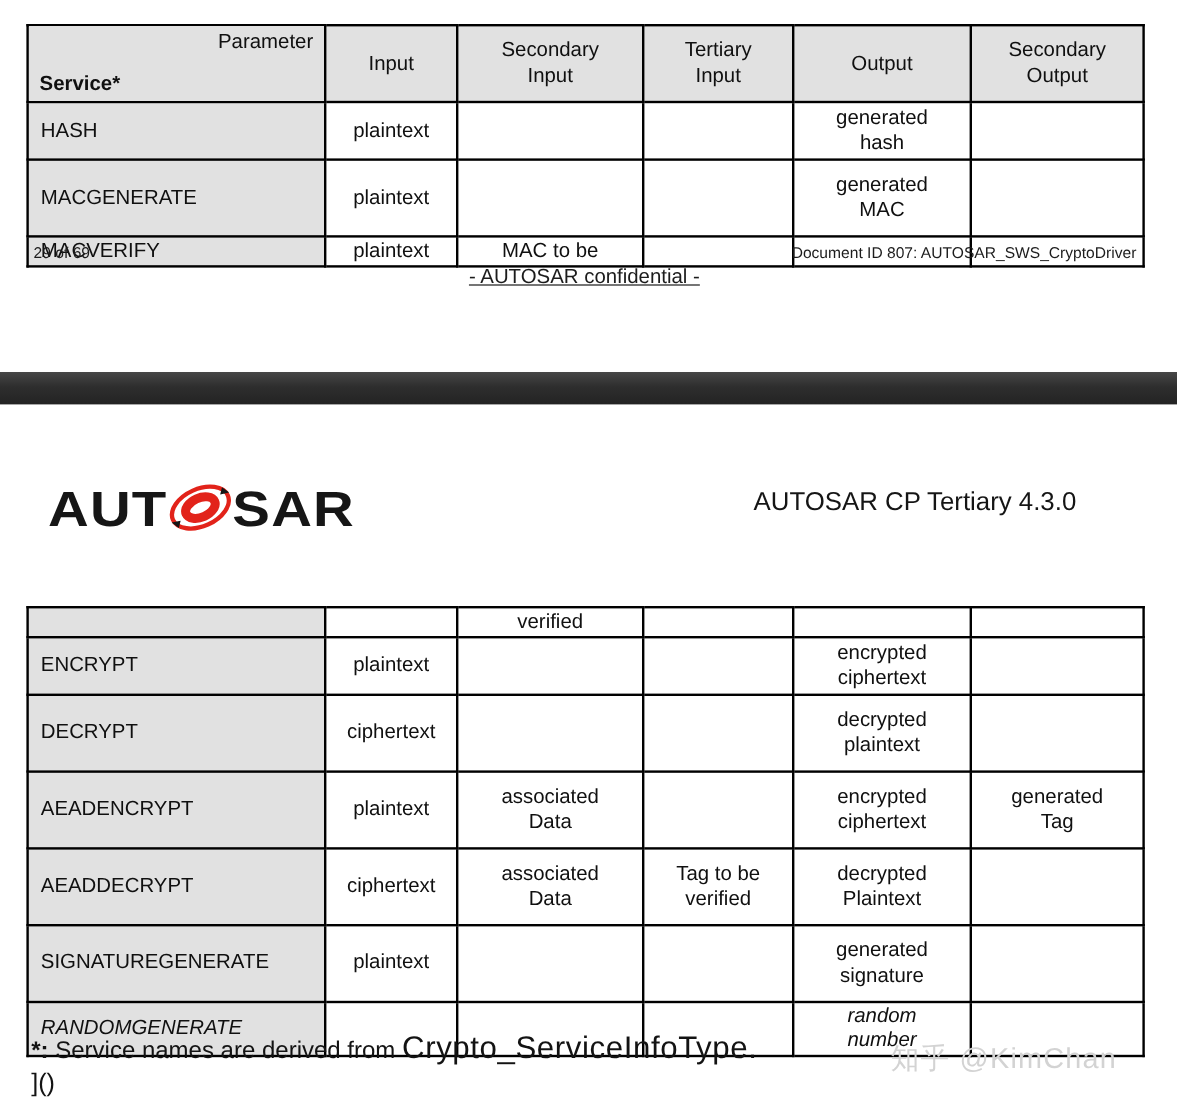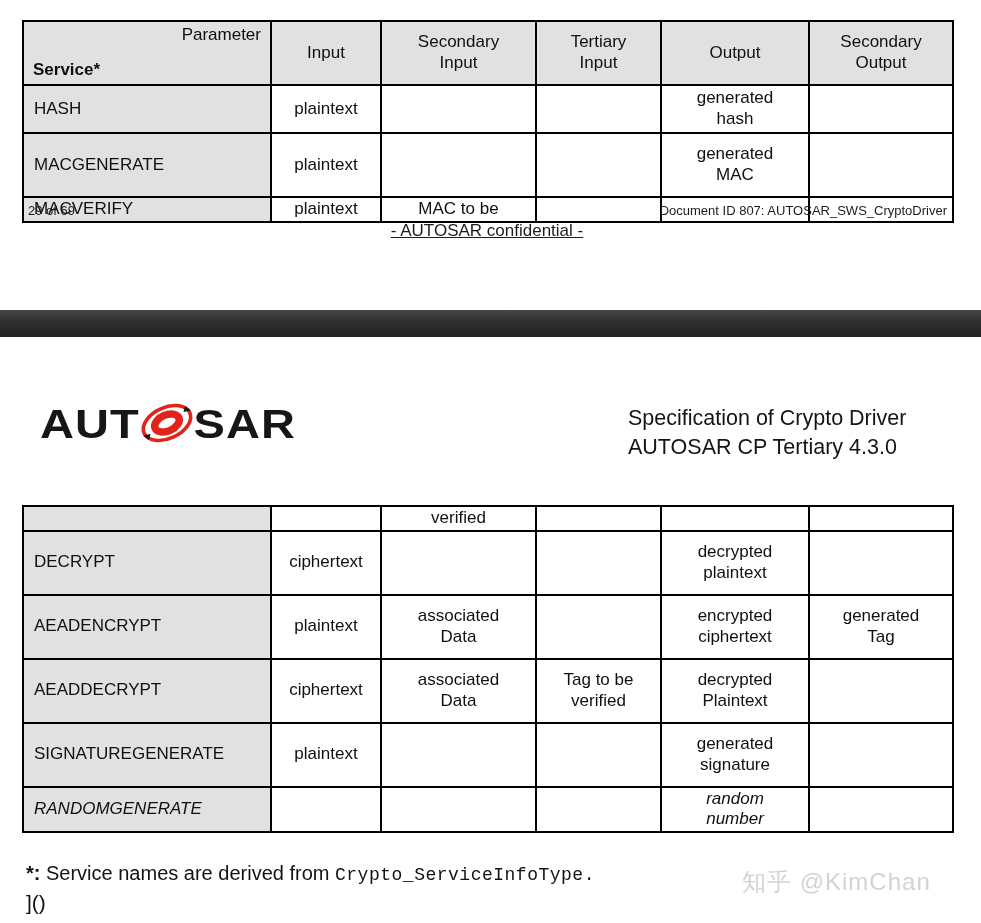--- a/index.html
+++ b/index.html
@@ -54,21 +54,21 @@
 
   
   .doc-header { position:absolute; left:0; top:396px; width:981px; height:70px; }
   .logo { position:absolute; left:40px; top:2px; display:flex; align-items:center; height:50px; }
   .logo-text { font-weight:bold; font-size:47px; letter-spacing:1px; color:#161616; transform:scaleY(0.88); }
   .logo-o { margin:0 -2px; }
   .doc-titles { position:absolute; left:628px; top:8px; font-size:21.5px; line-height:29px; color:#151515; }
 
   
   .footnote { position:absolute; left:26px; top:858px; font-size:20px; color:#131313; line-height:31px; }
-  .footnote .code { font-family:Liberation Mono, monospace; font-size:18px; letter-spacing:0.5px; }
+  .footnote .code { font-family:Liberation Sans, sans-serif; font-size:26px; letter-spacing:0.5px; }
   .footnote .marker { font-weight:bold; }
   .artifact { position:absolute; left:26px; top:891px; font-size:21px; color:#131313; }
 
   
   .watermark { position:absolute; left:742px; top:866px; font-size:24px; color:#d3d3d3; letter-spacing:1px; }
 </style>
 </head>
 <body>
 
 <div class="page">
@@ -141,21 +141,20 @@
         <g transform="rotate(-24 29 26)">
           <ellipse cx="29" cy="26" rx="25" ry="15.5" fill="none" stroke="#e2231a" stroke-width="3.6"></ellipse>
           <ellipse cx="29" cy="26" rx="13" ry="8" fill="none" stroke="#e2231a" stroke-width="7.5"></ellipse>
         </g>
         <polygon points="47,9 53,13.5 45.5,15" fill="#161616"></polygon>
         <polygon points="11,43 5,38.5 12.5,37" fill="#161616"></polygon>
       </svg>
       <span class="logo-text">SAR</span>
     </div>
     <div class="doc-titles">
-      <div>Specification of Crypto Driver</div>
       <div>AUTOSAR CP Tertiary 4.3.0</div>
     </div>
   </div>
 
   <table class="param-table t2">
     <colgroup>
       <col style="width:248px">
         <col style="width:110px">
         <col style="width:155px">
       <col style="width:125px">
@@ -164,20 +163,29 @@
     </colgroup>
     <tbody>
         <tr class="h23">
       <td class="svc"></td>
       <td></td>
       <td>verified</td>
       <td></td>
       <td></td>
       <td></td>
     </tr>
+    <tr class="h48">
+      <td class="svc">ENCRYPT</td>
+      <td>plaintext</td>
+      <td></td>
+      <td></td>
+      <td>encrypted
+ciphertext</td>
+      <td></td>
+    </tr>
     <tr class="h47">
       <td class="svc">DECRYPT</td>
       <td>ciphertext</td>
       <td></td>
       <td></td>
       <td>decrypted
 plaintext</td>
       <td></td>
     </tr>
     <tr class="h47">

